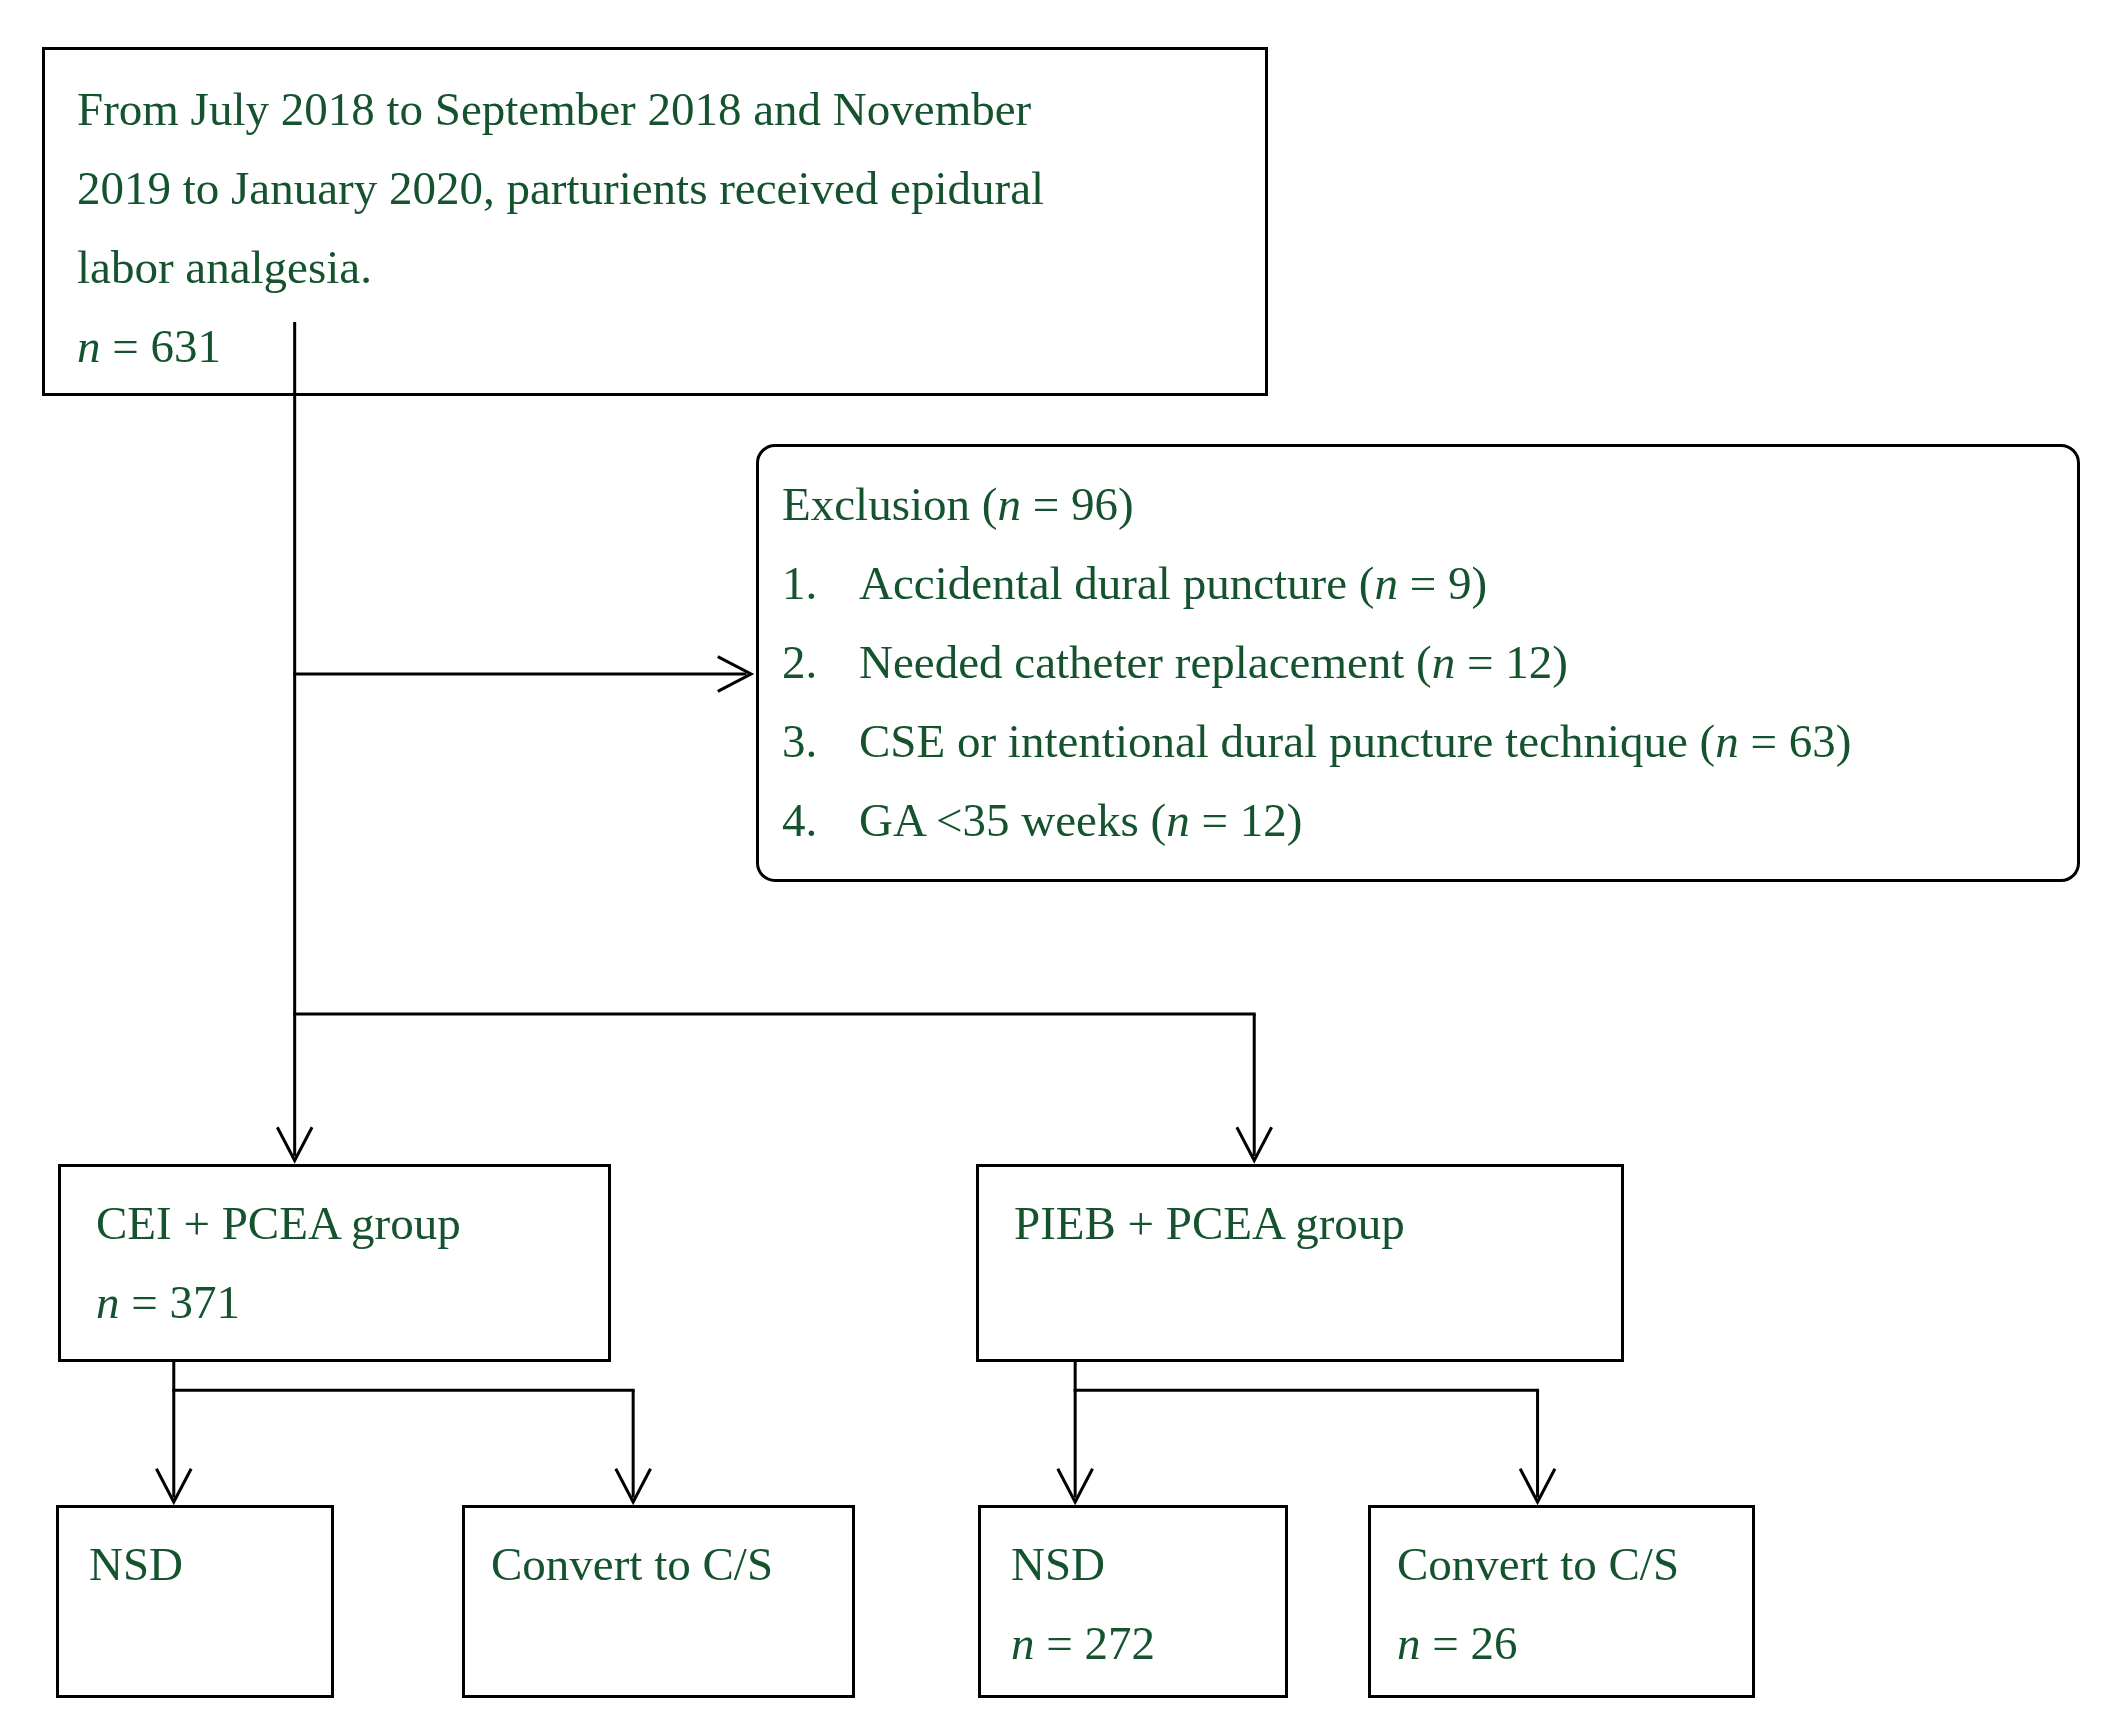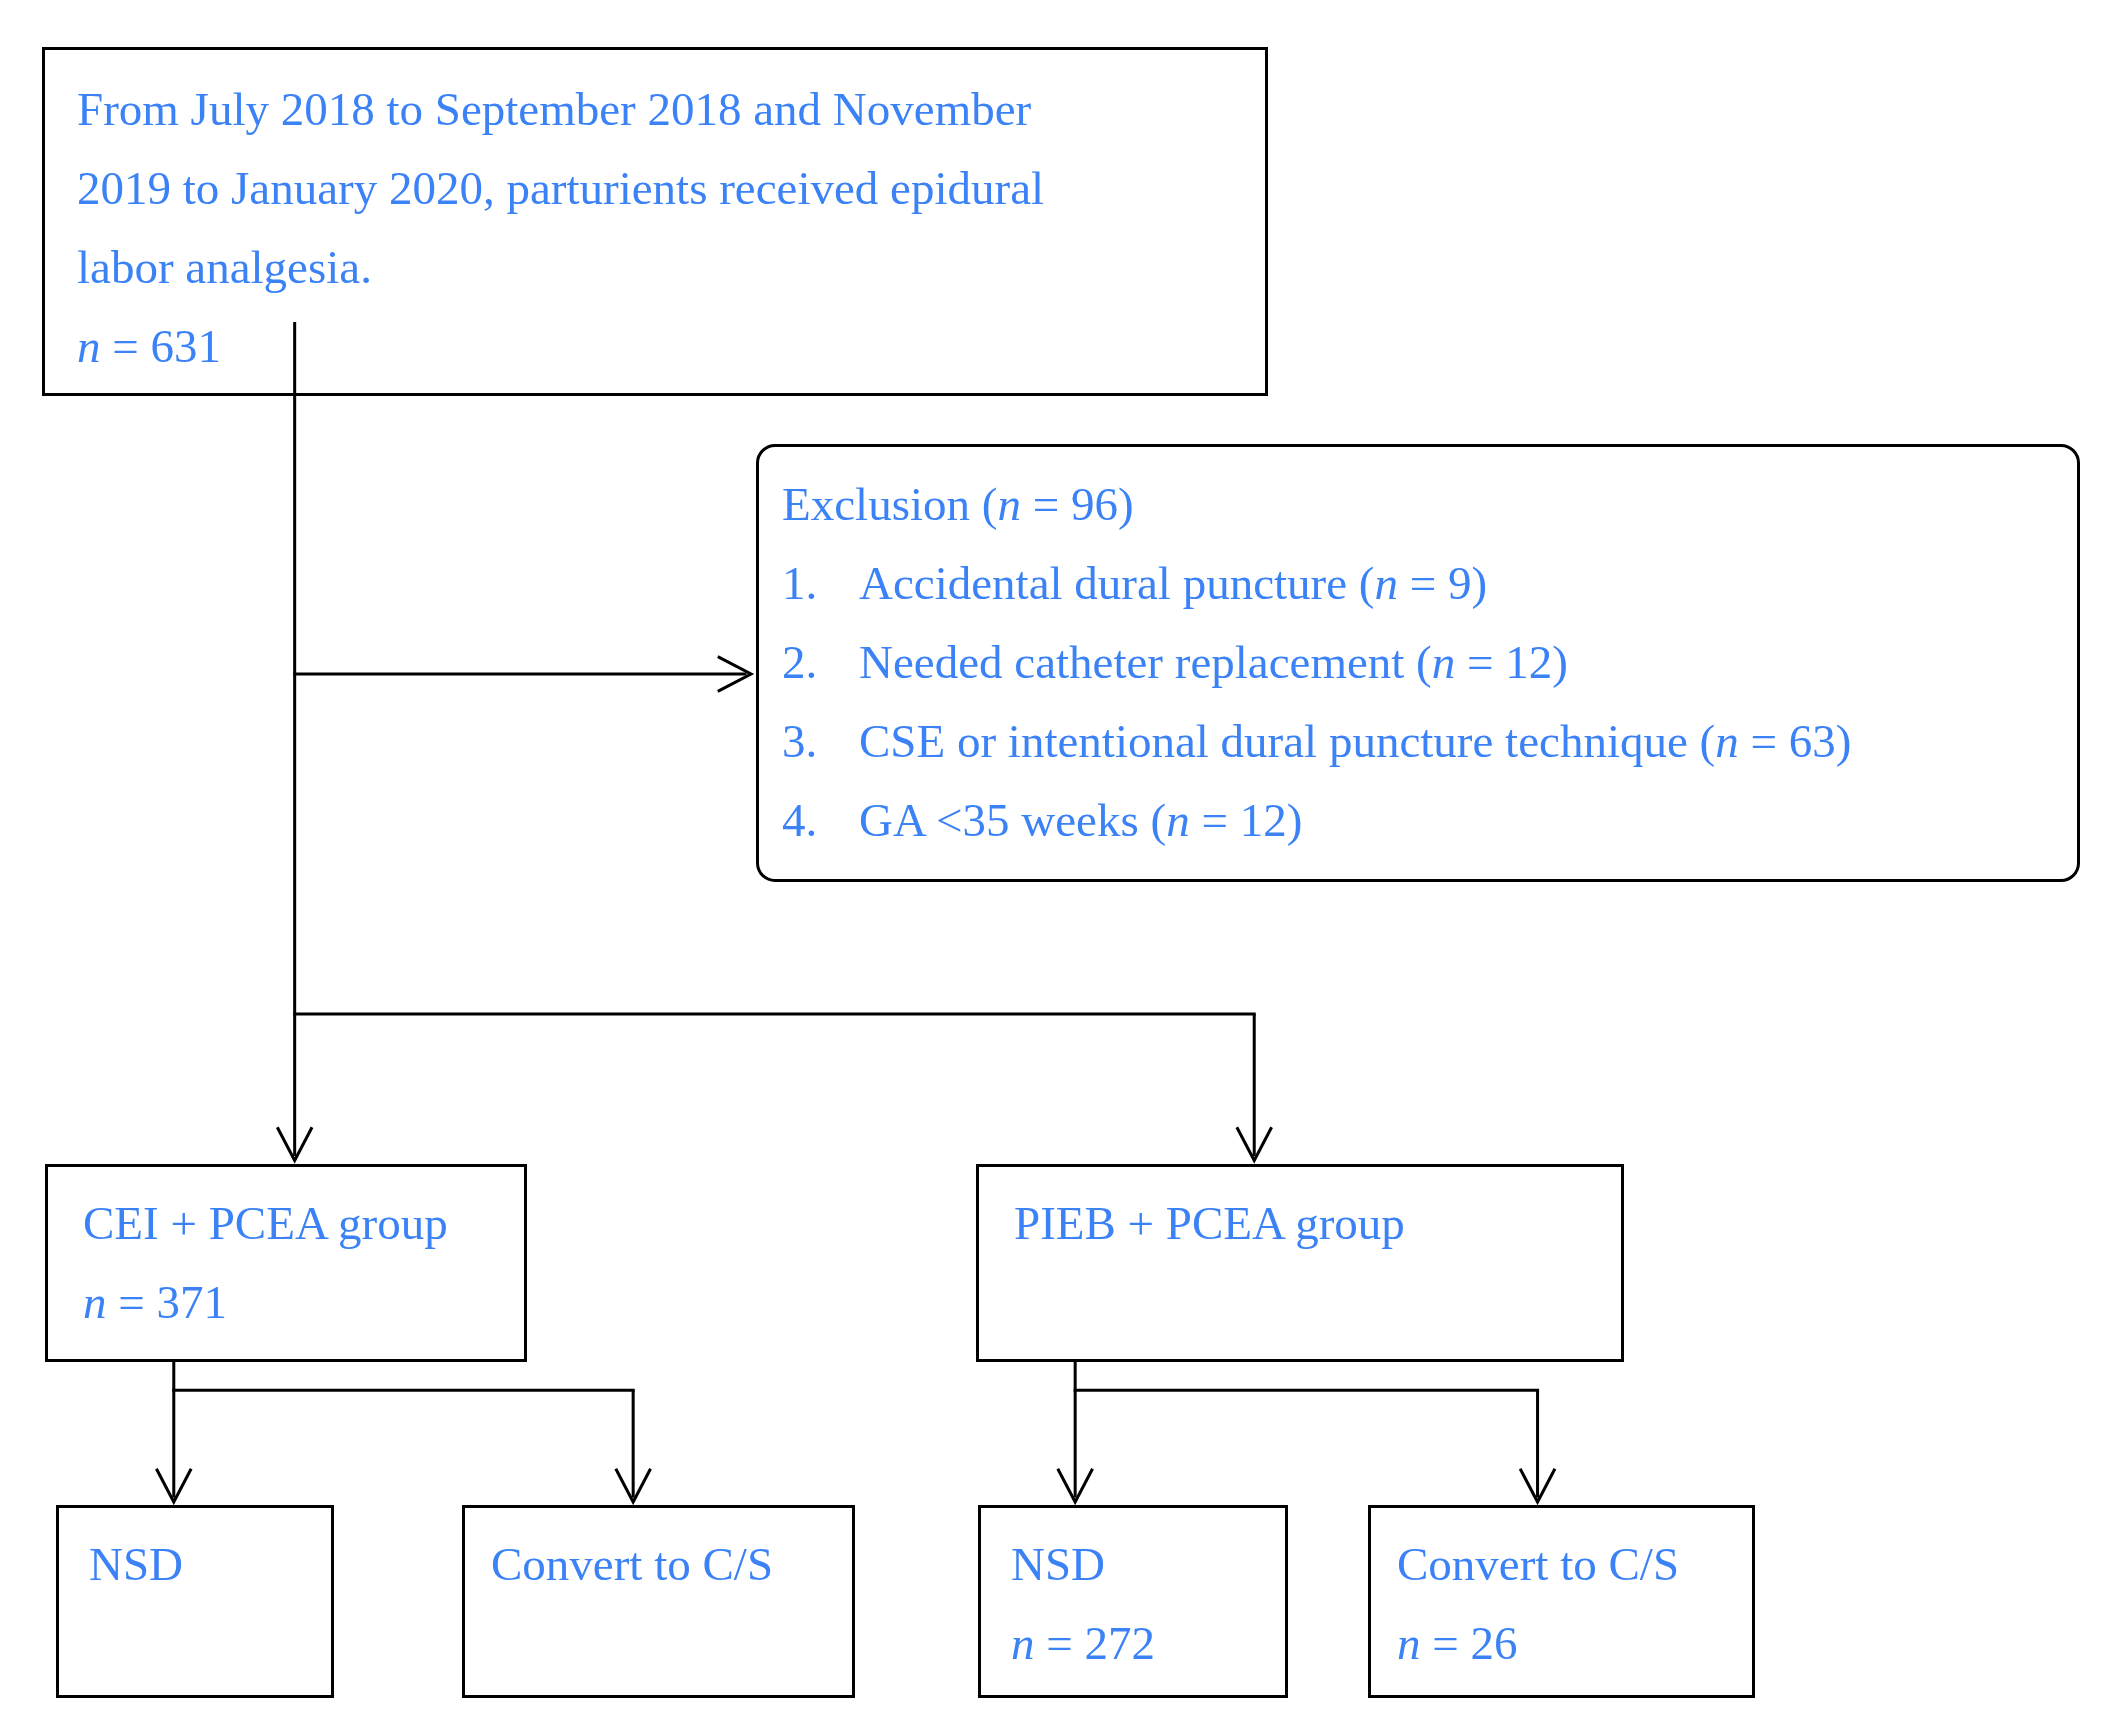--- a/index.html
+++ b/index.html
@@ -6,21 +6,21 @@
     margin: 0;
     padding: 0;
     background: #ffffff;
   }
   .page {
     position: relative;
     width: 2108px;
     height: 1731px;
     background: #ffffff;
     font-family: "Liberation Serif", "DejaVu Serif", serif;
-    color: #3b82f6;
+    color: #14532d;
     overflow: hidden;
   }
   .box {
     position: absolute;
     box-sizing: border-box;
     background: #ffffff;
     border: 3.8px solid #000000;
     font-size: 47px;
     line-height: 79px;
     z-index: 1;
@@ -37,21 +37,21 @@
   .item .num {
     flex: none;
     width: 77px;
   }
   .item .itext {
     white-space: nowrap;
   }
   
   .source-box   { left: 42px;   top: 47px;   width: 1226px; height: 349px; padding: 19.6px 32px; }
   .excl-box     { left: 756px; top: 444px;  width: 1324px; height: 438px; padding: 18px 23px; border-radius: 19px; }
-  .cei-box      { left: 45px;   top: 1164px; width: 482px;  height: 198px; padding: 16.6px 35px; border-width: 3px; }
+  .cei-box      { left: 58px;   top: 1164px; width: 553px;  height: 198px; padding: 16.6px 35px; border-width: 3px; }
   .pieb-box     { left: 976px; top: 1164px; width: 648px;  height: 198px; padding: 16.6px 35px; border-width: 3px; }
   .nsd1-box     { left: 56px;   top: 1505px; width: 278px;  height: 193px; padding: 16.6px 30px; border-width: 3px; }
   .convert1-box { left: 462px;  top: 1505px; width: 393px;  height: 193px; padding: 16.6px 26px; border-width: 3px; }
   .nsd2-box     { left: 978px; top: 1505px; width: 310px;  height: 193px; padding: 16.6px 30px; border-width: 3px; }
   .convert2-box { left: 1368px; top: 1505px; width: 387px;  height: 193px; padding: 16.6px 26px; border-width: 3px; }
   .connectors {
     position: absolute;
     left: 0;
     top: 0;
     z-index: 5;

